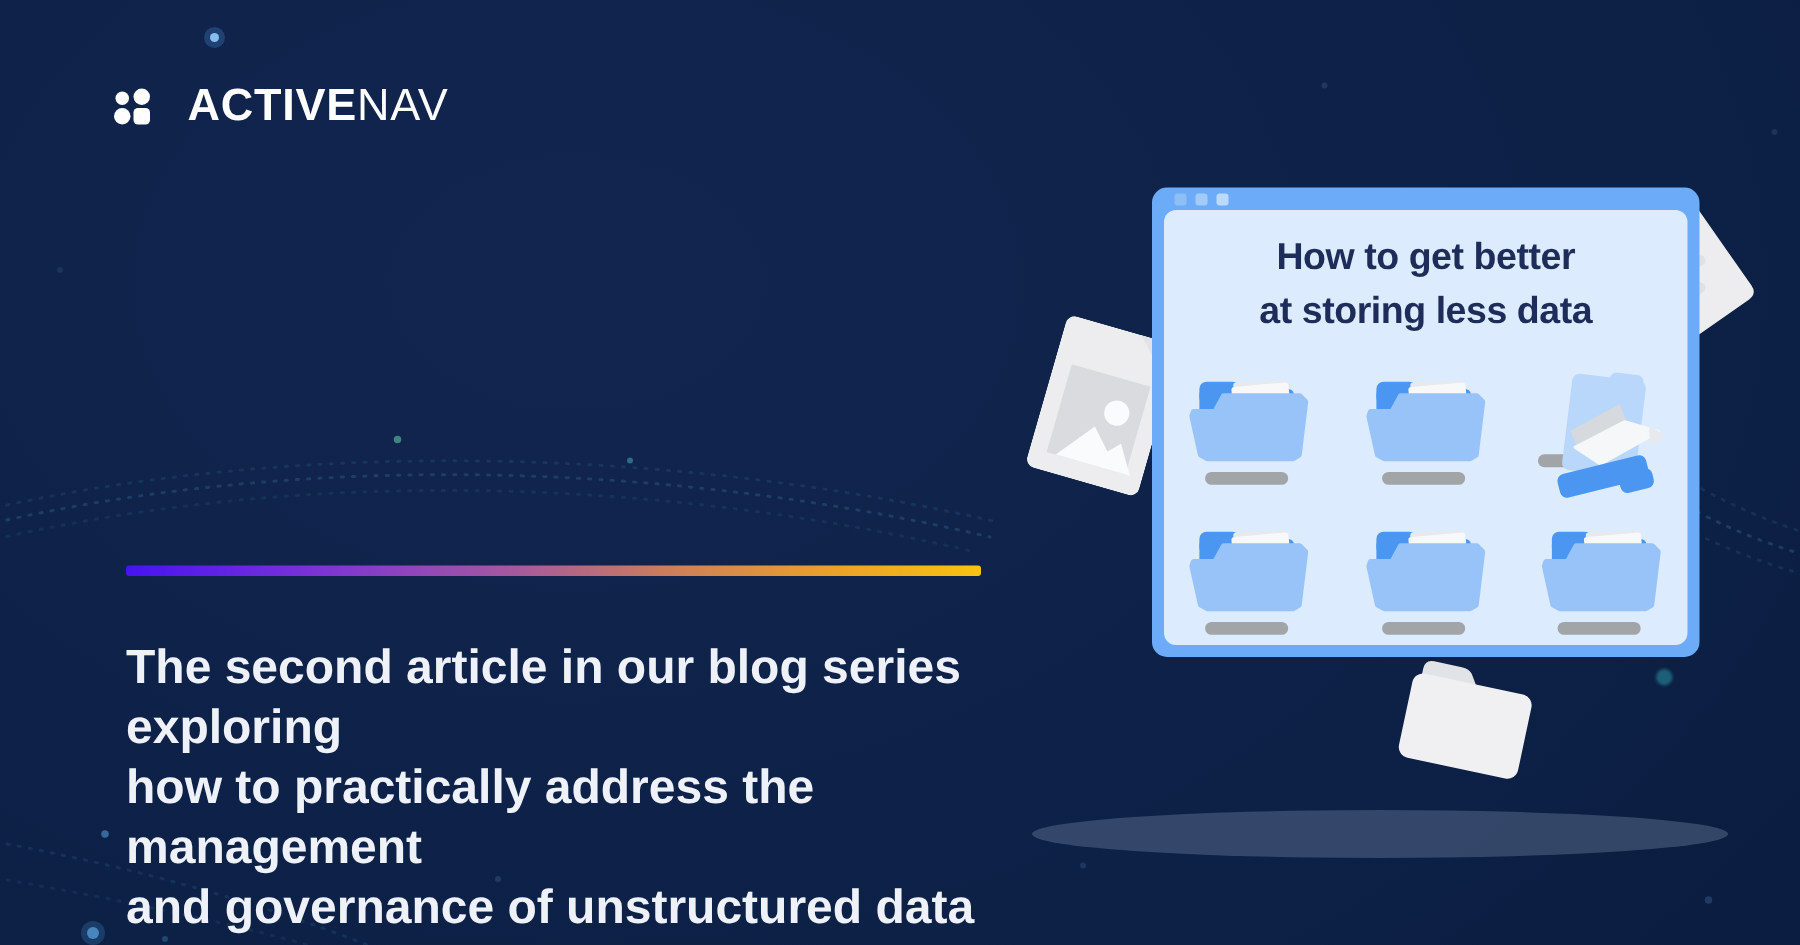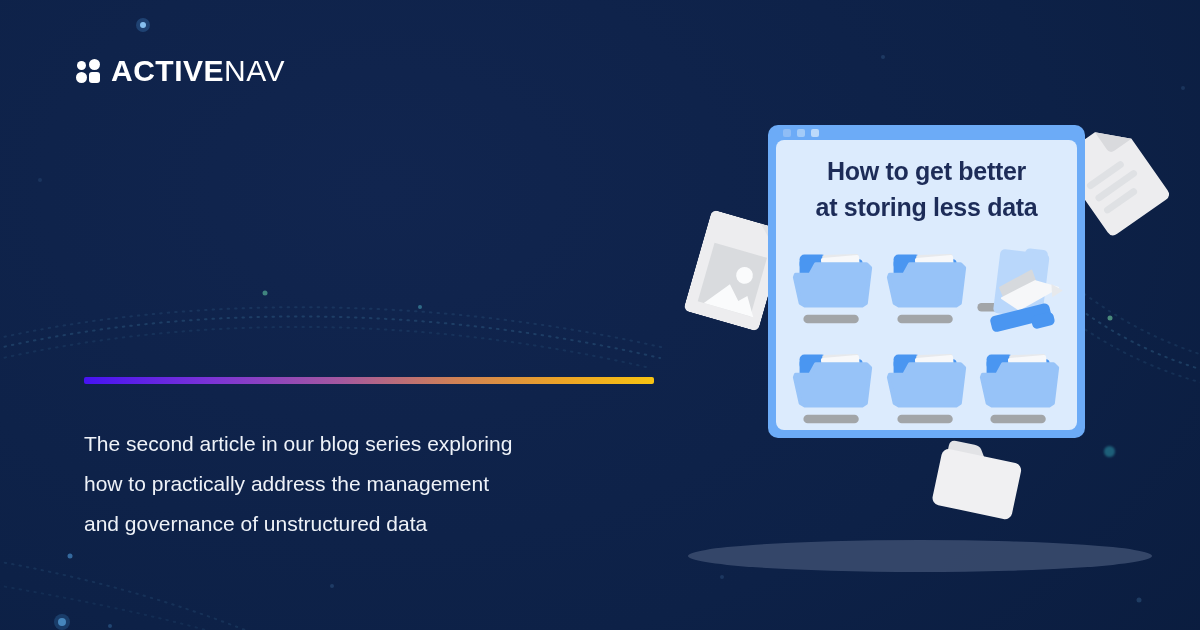--- a/index.html
+++ b/index.html
@@ -4,21 +4,21 @@
 <style>
   html,body{margin:0;padding:0;background:#06122b;}
   .canvas{
     position:relative;width:1200px;height:630px;overflow:hidden;
     font-family:"Liberation Sans", sans-serif;
     background:radial-gradient(1300px 900px at 32% 30%, #11254f 0%, #0d2147 52%, #091a3a 100%);
   }
   
   .bg-decor{position:absolute;inset:0;z-index:0;}
   
-  .logo{position:absolute;left:76px;top:57px;height:28px;display:flex;align-items:center;gap:10px;z-index:3;}
+  .logo{position:absolute;left:76px;top:57px;height:28px;display:flex;align-items:center;gap:24px;z-index:3;}
   .logo-mark{position:relative;width:25px;height:25px;}
   .logo-mark span{position:absolute;background:#ffffff;}
   .lm-c1{left:1px;top:2px;width:9px;height:9px;border-radius:50%;}
   .lm-c2{left:13px;top:0;width:11px;height:11px;border-radius:50%;}
   .lm-c3{left:0;top:13px;width:11px;height:11px;border-radius:50%;}
   .lm-s4{left:13px;top:13px;width:11px;height:11px;border-radius:3px;}
   .logo-text{color:#fff;font-size:30px;letter-spacing:.5px;white-space:nowrap;}
   .logo-text .b{font-weight:700;}
   .logo-text .l{font-weight:400;}
   
@@ -26,37 +26,37 @@
     position:absolute;left:84px;top:148px;width:620px;margin:0;z-index:3;
     color:#ffffff;font-size:45px;line-height:70px;font-weight:700;letter-spacing:-.5px;
     white-space:pre-line;
   }
   .divider{
     position:absolute;left:84px;top:377px;width:570px;height:7px;border-radius:2px;z-index:3;
     background:linear-gradient(90deg,#4613f2 0%,#7b33d6 22%,#a4589f 45%,#cf8156 65%,#eca426 84%,#f7c312 100%);
   }
   .hero-subtitle{
     position:absolute;left:84px;top:424px;width:620px;margin:0;z-index:3;
-    color:#eef2f8;font-size:21px;line-height:40px;font-weight:400;
+    color:#eef2f8;font-size:32px;line-height:40px;font-weight:700;
     white-space:pre-line;
   }
   
   .illus{position:absolute;left:680px;top:110px;width:520px;height:500px;z-index:2;}
   .ground-shadow{
     position:absolute;left:8px;top:430px;width:464px;height:32px;border-radius:50%;
     background:#394a6d;opacity:.9;z-index:0;
   }
   .float{position:absolute;z-index:1;}
   .doc-right{left:394px;top:16px;width:80px;transform:rotate(-35deg);}
   .doc-left{left:16px;top:108px;width:78px;transform:rotate(16deg);}
   .folder-bottom{left:252px;top:330px;width:92px;transform:rotate(12deg);z-index:2;}
   .teal-dot{position:absolute;left:424px;top:336px;width:11px;height:11px;border-radius:50%;
     background:#2f9fae;opacity:.5;filter:blur(1px);z-index:0;}
   .window{
-    position:absolute;left:88px;top:15px;width:317px;height:313px;z-index:2;
+    position:absolute;left:88px;top:15px;width:365px;height:313px;z-index:2;
     background:#6cabf7;border-radius:10px;
   }
   .win-controls{position:absolute;left:15px;top:4px;display:flex;gap:6px;}
   .win-controls i{display:block;width:8px;height:8px;border-radius:2px;}
   .win-controls i:nth-child(1){background:#8fbdf6;}
   .win-controls i:nth-child(2){background:#a3cbf8;}
   .win-controls i:nth-child(3){background:#bcdafb;}
   .win-content{
     position:absolute;left:8px;right:8px;top:15px;bottom:8px;
     background:#dcebfd;border-radius:8px;overflow:hidden;

